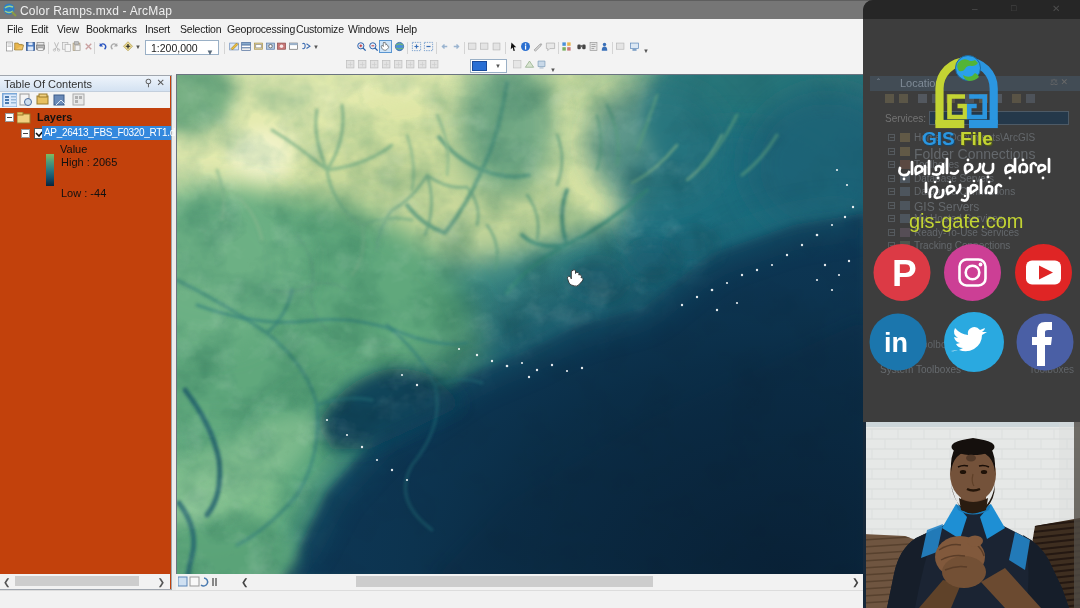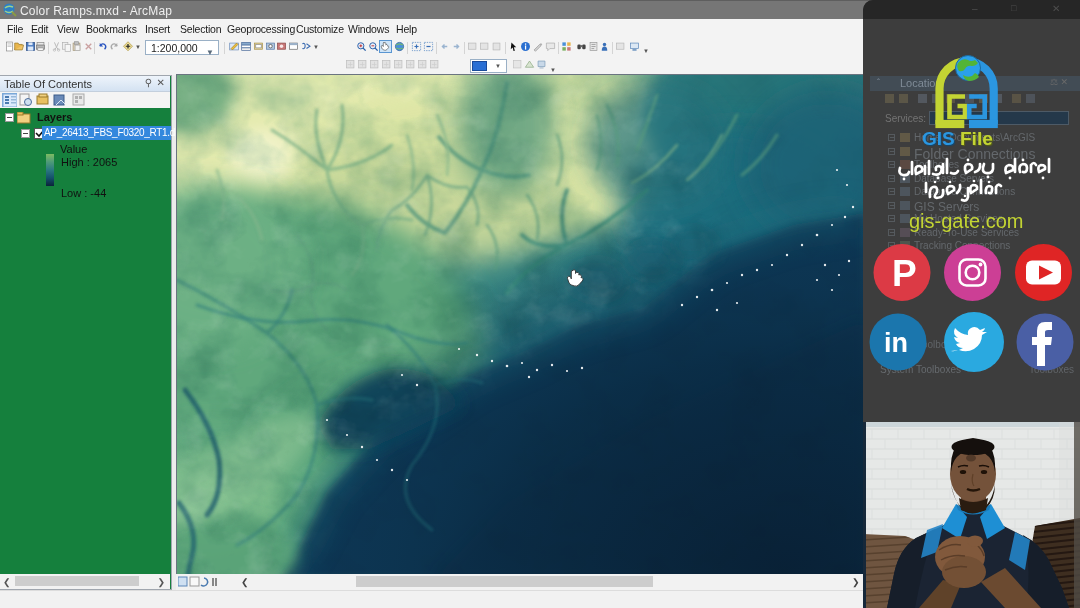--- a/index.html
+++ b/index.html
@@ -9,21 +9,21 @@
 #title .txt{position:absolute;left:20px;top:3px;font-size:12px;color:#efefef;letter-spacing:.2px}
 
 #menu{left:0;top:19px;width:1080px;height:19px;background:#f3f3f3}
 #menu span{position:absolute;top:4px;font-size:10.5px;color:#1b1b1b;letter-spacing:-0.2px}
 
 #tb{left:0;top:38px;width:1080px;height:37px;background:#f3f3f3}
 .sep{position:absolute;width:1px;height:16px;background:#d4d4d4}
 #scalebox{position:absolute;left:145px;top:2px;width:74px;height:15px;background:#fff;border:1px solid #9ab0c6;font-size:10.5px;color:#222;line-height:14px;padding-left:5px}
 #scalebox .chev{position:absolute;right:4px;top:5px;font-size:8px;color:#5a6b7c}
 
-#toc{left:0;top:75px;width:172px;height:515px;background:#15803d;border:1px solid #a0a6ae;border-left:none}
+#toc{left:0;top:75px;width:172px;height:515px;background:#c2410c;border:1px solid #a0a6ae;border-left:none}
 #tochdr{position:absolute;left:0;top:0;width:170px;height:16px;background:linear-gradient(#eef4fb,#d4e2f2);border-bottom:1px solid #c3cfdd;font-size:11px;color:#333}
 #toctb{position:absolute;left:0;top:16px;width:170px;height:16px;background:#f4f4f4}
 #tocscroll{position:absolute;left:0;top:498px;width:170px;height:15px;background:#f2f2f2}
 
 #map{left:176px;top:74px;width:688px;height:500px;background:#1b6578;border-top:1px solid #6a7480;border-left:1px solid #6a7480}
 
 #mapscroll{left:176px;top:574px;width:688px;height:16px;background:#f2f2f2}
 #status{left:0;top:590px;width:1080px;height:18px;background:#f1f1f1;border-top:1px solid #dcdcdc}
 
 #ovl{left:863px;top:0;width:217px;height:425px;background:#3d3d3d;border-radius:10px 0 0 0}

